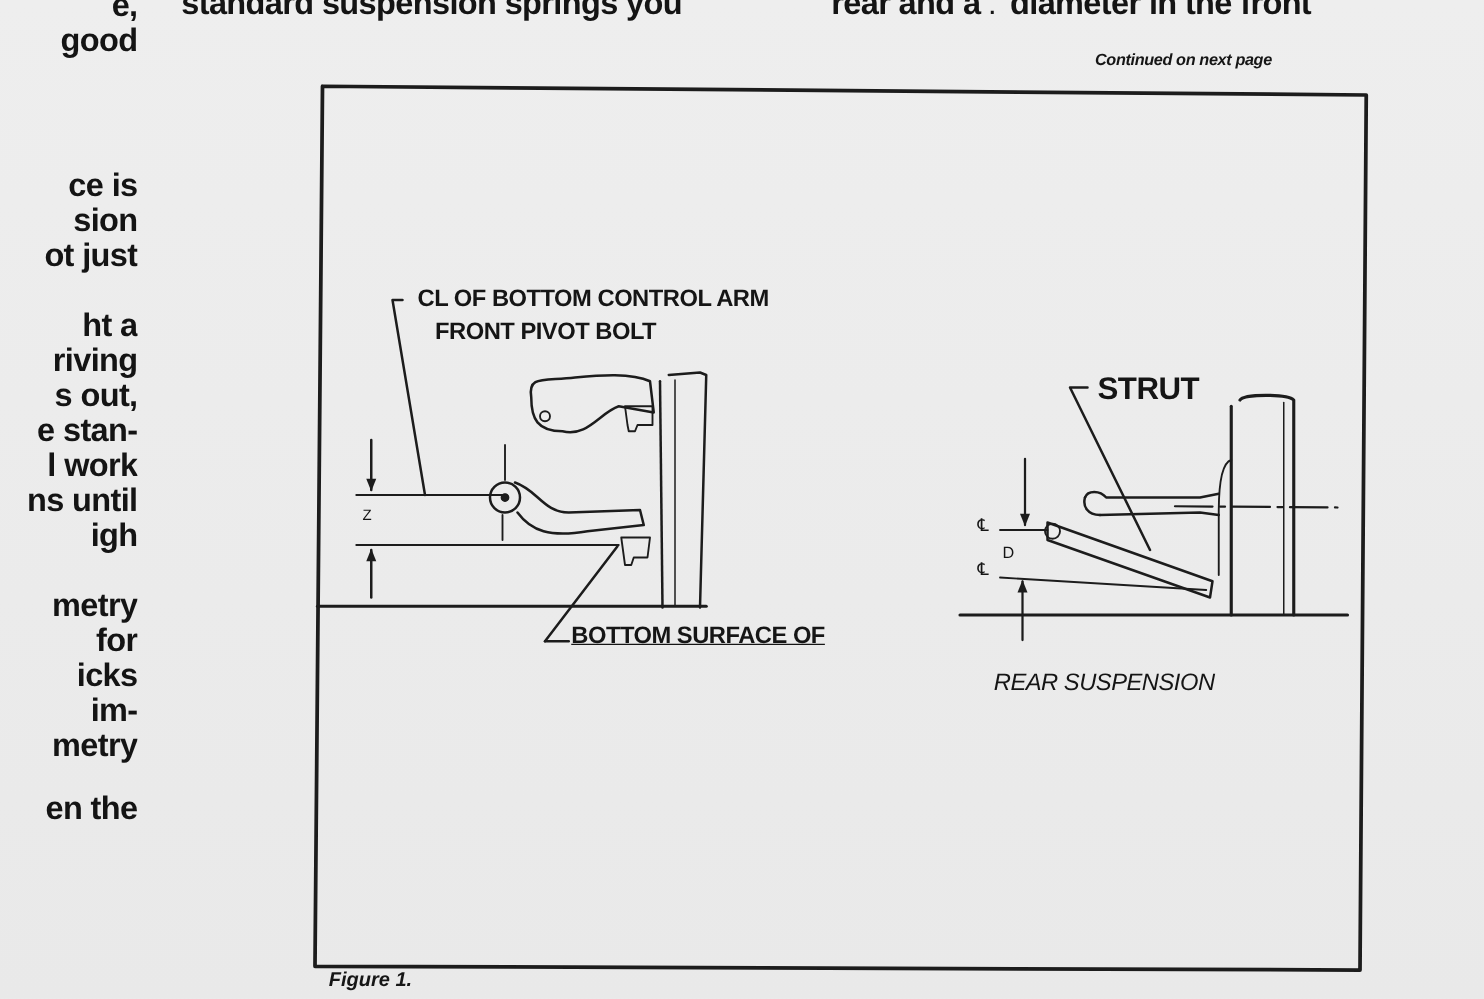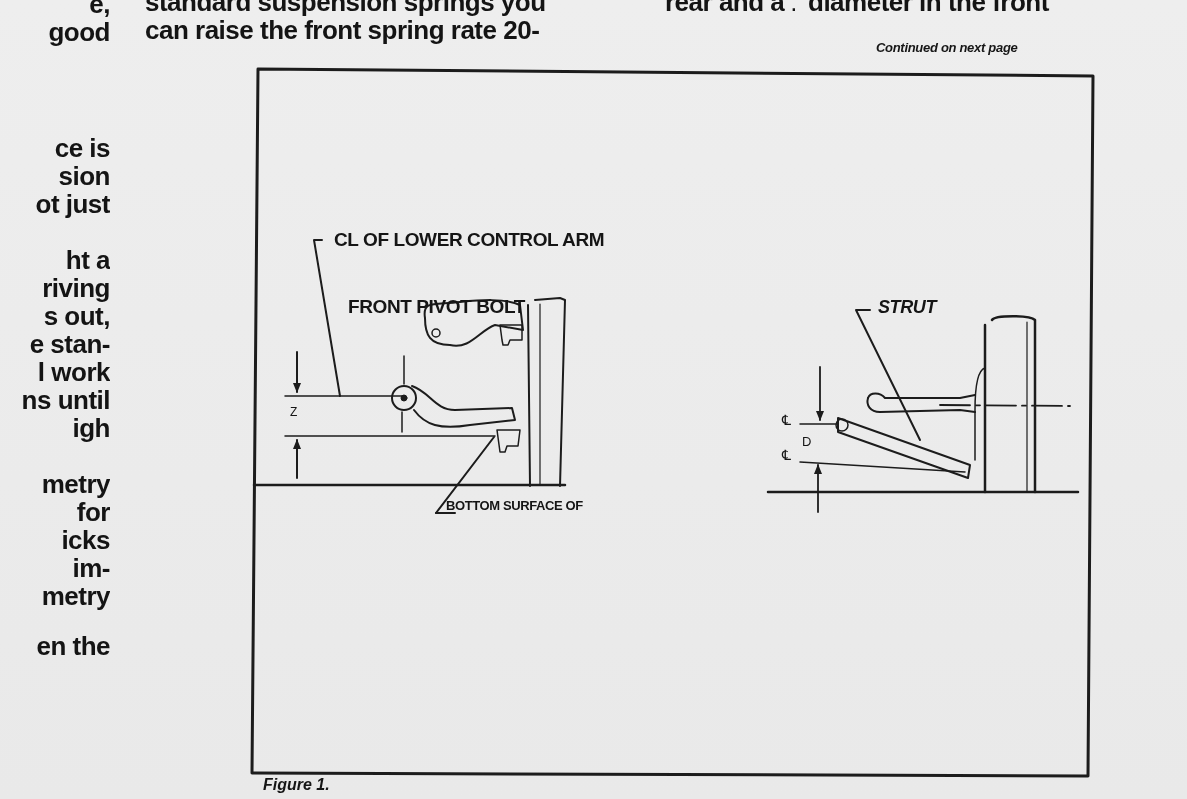--- a/index.html
+++ b/index.html
@@ -44,21 +44,20 @@
     <div class="line" style="top:470px">metry</div>
     <div class="line" style="top:498px"> for</div>
     <div class="line" style="top:526px">icks</div>
     <div class="line" style="top:554px">im-</div>
     <div class="line" style="top:582px">metry</div>
     <div class="line" style="top:632px">en the</div>
   </div>
 
   <div class="col-text mid-col">
     <div>standard suspension springs you</div>
-    <div>can raise the front spring rate 20-</div>
   </div>
 
   <div class="col-text col3">
     <div>rear and a 1</div>
   </div>
 
   <div class="col-text col4">
     <div>diameter in the front</div>
   </div>
 
@@ -118,24 +117,25 @@
 
       <line x1="800" y1="424" x2="838" y2="424" stroke-width="1.5"></line>
       <line x1="800" y1="462" x2="965" y2="472" stroke-width="1.5"></line>
       <line x1="820" y1="367" x2="820" y2="420" stroke-width="1.8"></line>
       <polygon points="816,411 824,411 820,421" fill="#1c1c1c" stroke="none"></polygon>
       <line x1="818" y1="465" x2="818" y2="512" stroke-width="1.8"></line>
       <polygon points="814,474 822,474 818,464" fill="#1c1c1c" stroke="none"></polygon>
     </g>
   </svg>
 
-  <div class="fig-label" style="left:334px;top:229px;font-size:19px;">CL OF LOWER  CONTROL ARM</div>
-  <div class="fig-label" style="left:348px;top:255px;font-size:19px;margin-top:41px;">FRONT PIVOT BOLT</div>
+  <div class="fig-label" style="left:334px;top:229px;font-size:19px;">CL OF BOTTOM  CONTROL ARM</div>
+  <div class="fig-label" style="left:348px;top:255px;font-size:19px;">FRONT PIVOT BOLT</div>
   <div class="fig-label" style="left:290px;top:405px;font-size:12px;font-weight:normal;">Z</div>
-  <div class="fig-label" style="left:446px;top:498px;font-size:13px;">BOTTOM SURFACE OF</div>
+  <div class="fig-label" style="left:457px;top:498px;font-size:19px;text-decoration:underline;">BOTTOM SURFACE OF</div>
 
-  <div class="fig-label" style="left:878px;top:297px;font-size:18px;font-style:italic;">STRUT</div>
+  <div class="fig-label" style="left:878px;top:297px;font-size:25px;">STRUT</div>
   <div class="fig-label" style="left:782px;top:412px;font-size:14px;font-weight:normal;">℄</div>
   <div class="fig-label" style="left:802px;top:434px;font-size:13px;font-weight:normal;">D</div>
   <div class="fig-label" style="left:782px;top:447px;font-size:14px;font-weight:normal;">℄</div>
+  <div class="fig-label fig-italic" style="left:795px;top:536px;font-size:19px;font-weight:normal;">REAR SUSPENSION</div>
 
   <div class="caption">Figure 1.</div>
 </div>
 
 </body></html>

